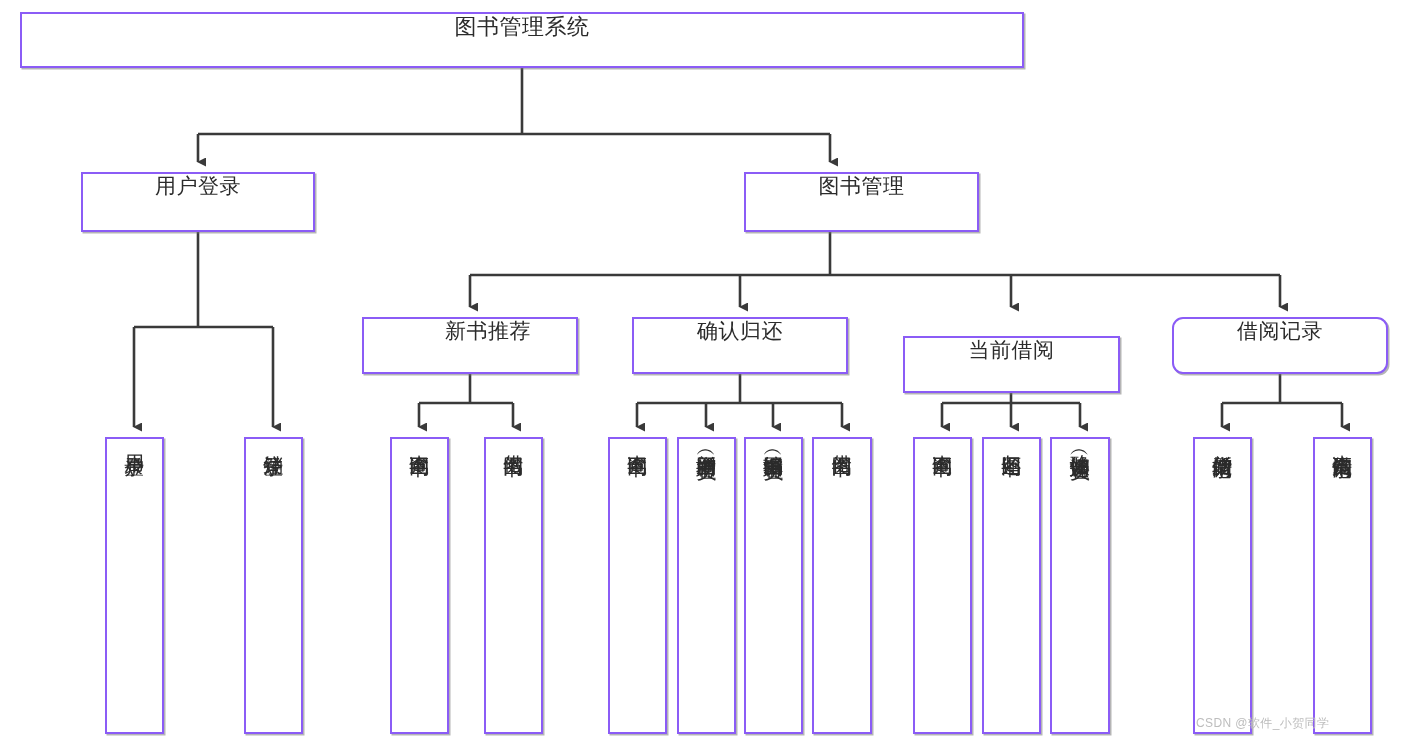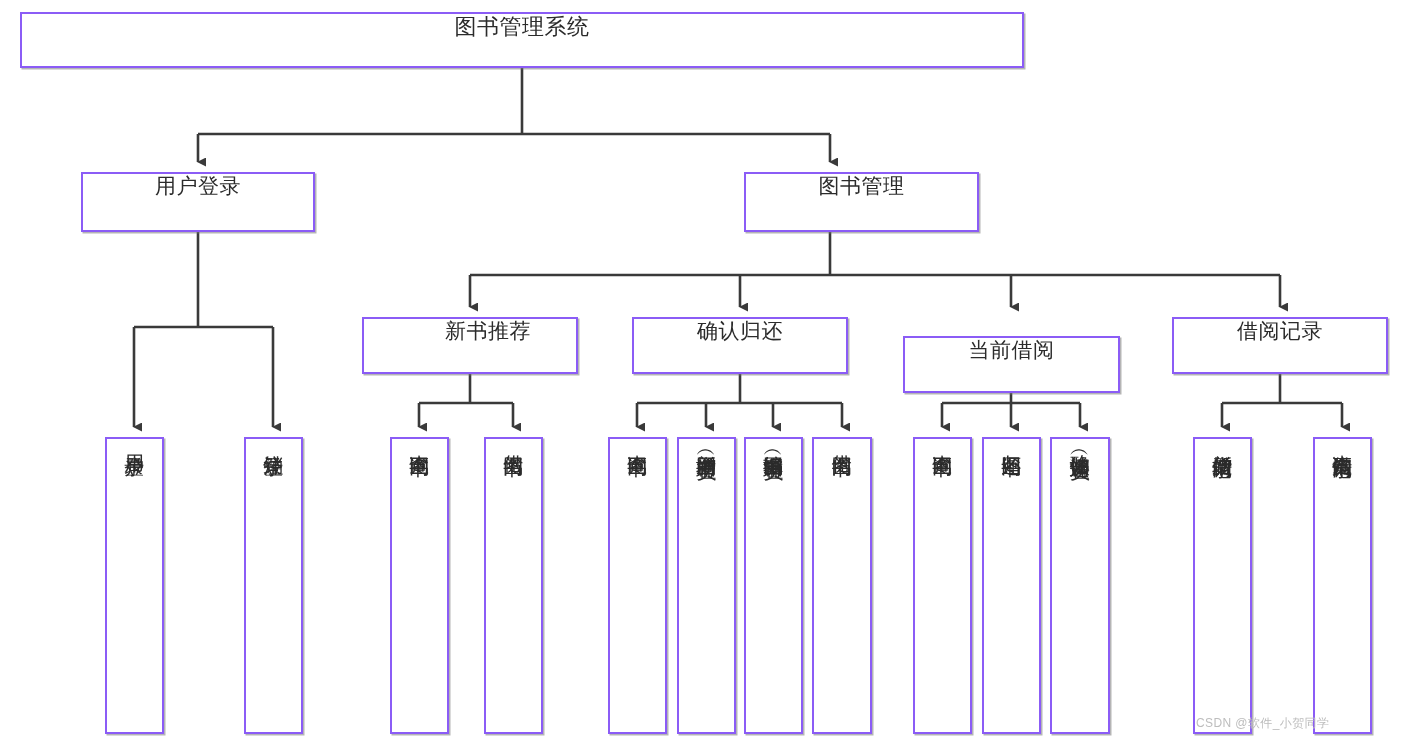--- a/index.html
+++ b/index.html
@@ -137,21 +137,21 @@
 
   <div class="node-box" style="left:362px; top:317px; width:216px; height:57px;padding-left:36px;">
     <span class="node-label">新书推荐</span>
   </div>
   <div class="node-box" style="left:632px; top:317px; width:216px; height:57px;">
     <span class="node-label">确认归还</span>
   </div>
   <div class="node-box" style="left:903px; top:317px; width:217px; height:57px;margin-top:19px;">
     <span class="node-label">当前借阅</span>
   </div>
-  <div class="node-box" style="left:1172px; top:317px; width:216px; height:57px;">
+  <div class="node-box" style="left:1172px; top:317px; width:216px; height:57px;border-radius:11px;">
     <span class="node-label">借阅记录</span>
   </div>
 
   <div class="node-box vertical" style="left:105px; top:437px; width:59px; height:297px;">
     <span class="node-label">用户登录</span>
   </div>
   <div class="node-box vertical" style="left:244px; top:437px; width:59px; height:297px;">
     <span class="node-label">注销登录</span>
   </div>
 

